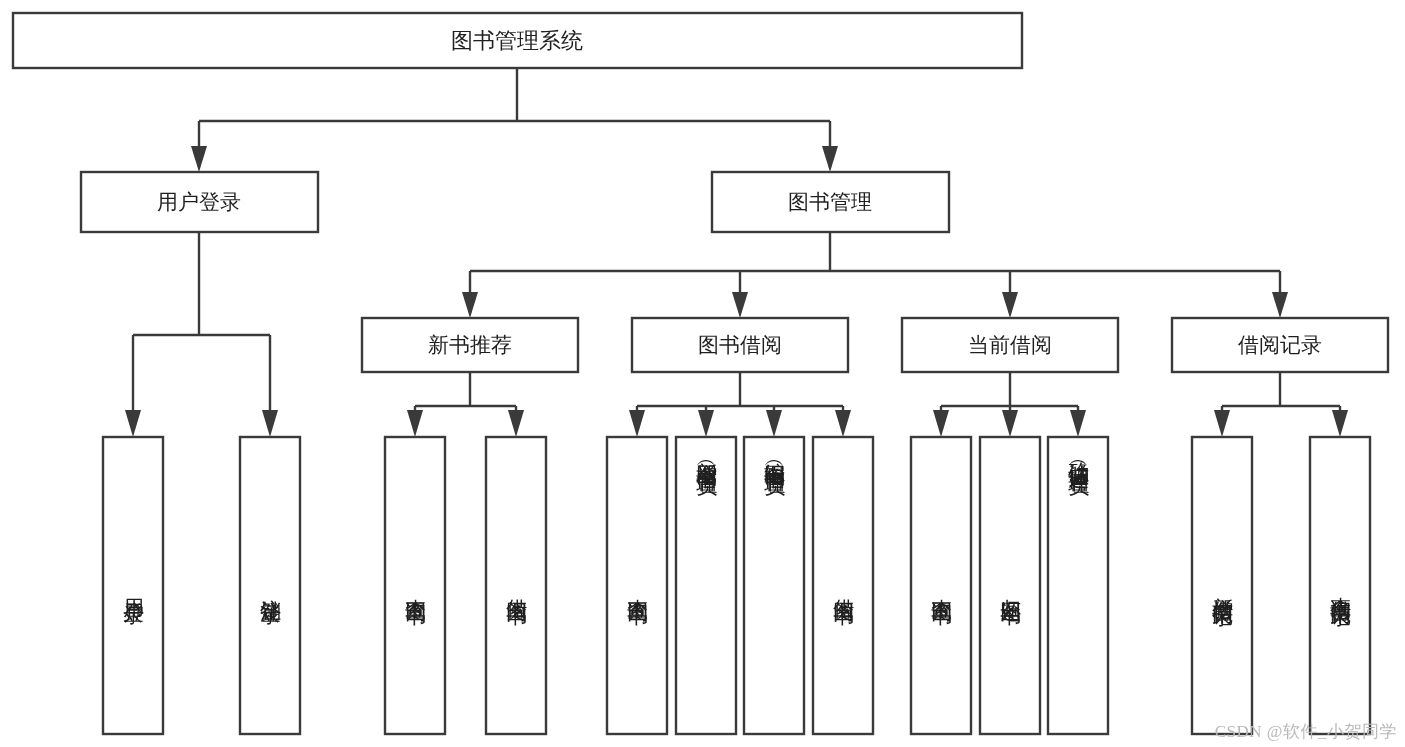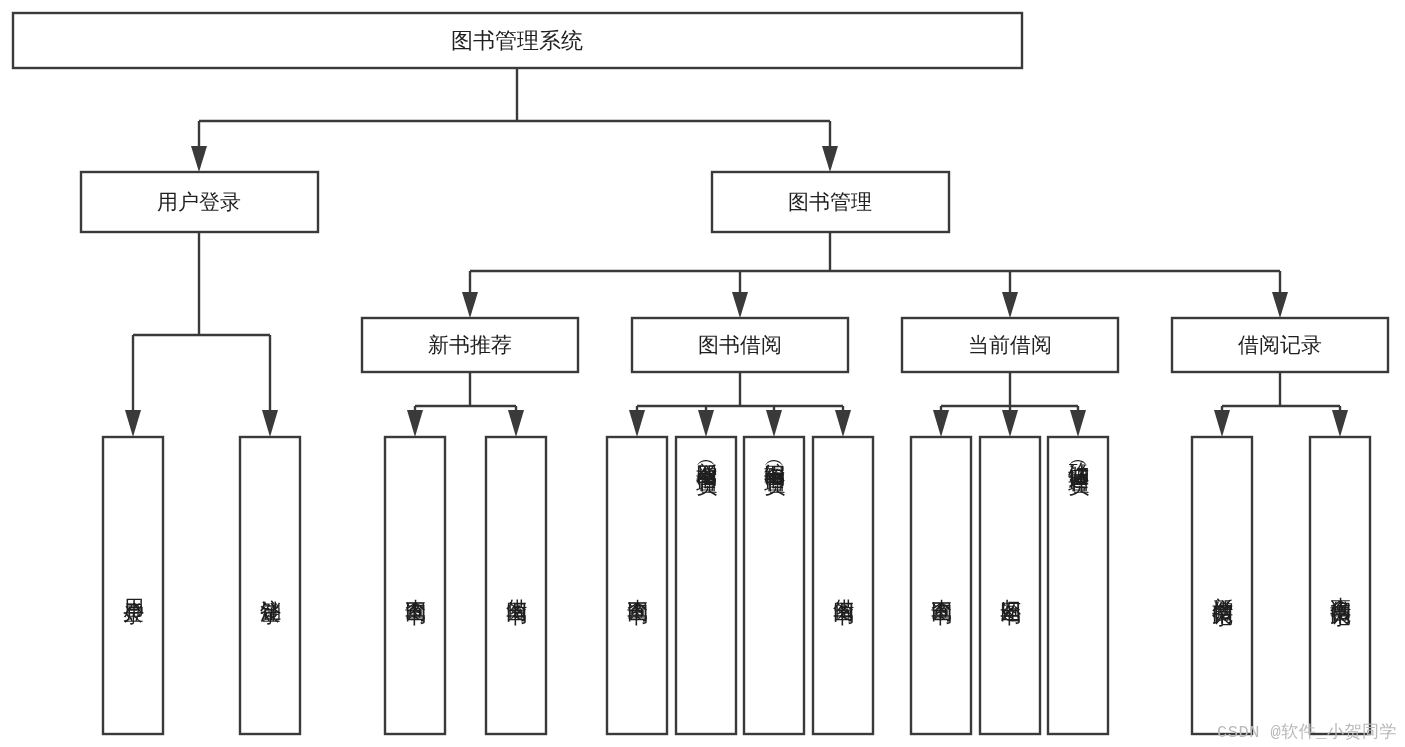--- a/index.html
+++ b/index.html
@@ -69,21 +69,21 @@
     font-size: 21px;
     line-height: 1.12;
     color: #1f1f1f;
     letter-spacing: 2px;
     white-space: nowrap;
   }
   .watermark {
     position: absolute;
     right: 8px;
     bottom: 4px;
-    font-family: Liberation Mono, monospace;
+    font-family: Liberation Serif, serif;
     font-size: 17px;
     color: #b9b9b9;
     letter-spacing: 0.5px;
     user-select: none;
     white-space: nowrap;
   }
 </style>
 </head>
 <body>
 

